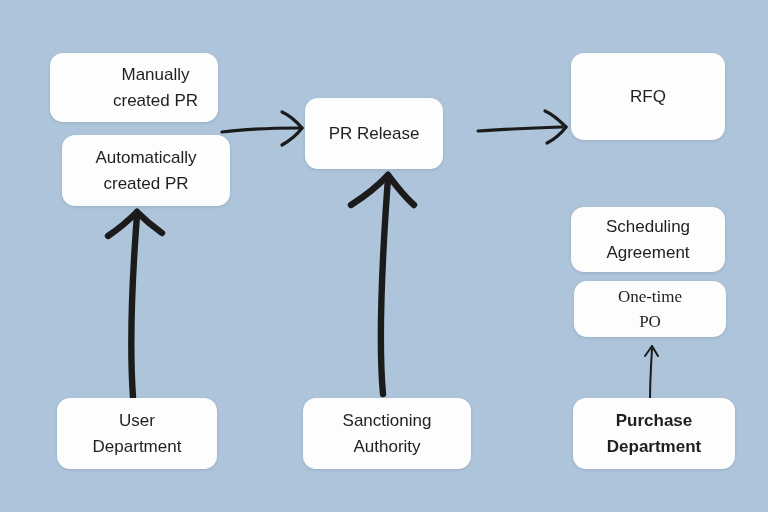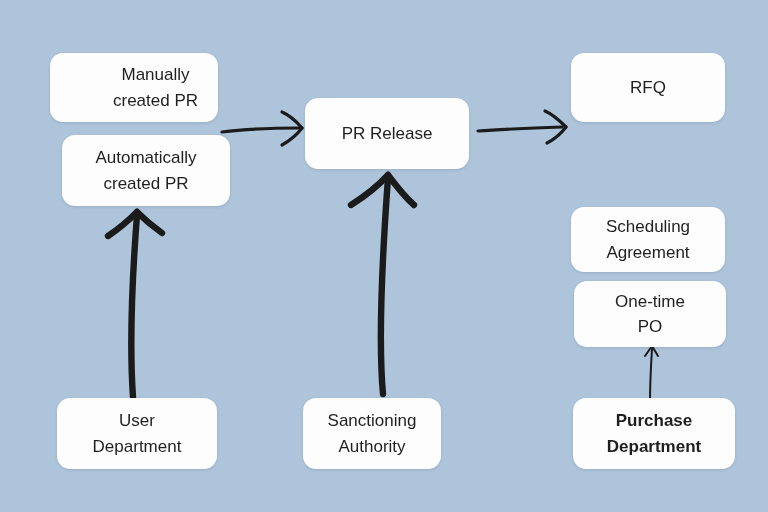--- a/index.html
+++ b/index.html
@@ -78,33 +78,33 @@
       <path class="thin" d="M652,346 L658,356"></path>
     </g>
   </svg>
 
   <div class="node" style="left:50px;top:53px;width:168px;height:69px;padding-left:47px;">Manually
 created PR</div>
 
   <div class="node" style="left:50px;top:135px;width:168px;height:71px;margin-left:12px;">Automatically
 created PR</div>
 
-  <div class="node" style="left:305px;top:98px;width:164px;height:71px;">PR Release</div>
+  <div class="node" style="left:305px;top:98px;width:138px;height:71px;">PR Release</div>
 
-  <div class="node" style="left:571px;top:53px;width:154px;height:69px;">RFQ</div>
+  <div class="node" style="left:571px;top:53px;width:154px;height:87px;">RFQ</div>
 
 
   <div class="node" style="left:571px;top:207px;width:154px;height:65px;">Scheduling
 Agreement</div>
 
-  <div class="node" style="left:574px;top:281px;width:152px;height:66px;">One-time
+  <div class="node" style="left:574px;top:281px;width:152px;height:56px;font-family:Liberation Serif, serif;">One-time
 PO</div>
 
   <div class="node" style="left:57px;top:398px;width:160px;height:71px;">User
 Department</div>
 
-  <div class="node" style="left:303px;top:398px;width:138px;height:71px;text-align:center;">Sanctioning
+  <div class="node" style="left:303px;top:398px;width:168px;height:71px;text-align:center;">Sanctioning
 Authority</div>
 
   <div class="node" style="left:573px;top:398px;width:162px;height:71px;font-weight:bold;">Purchase
 Department</div>
 
 </div>
 
 </body></html>

